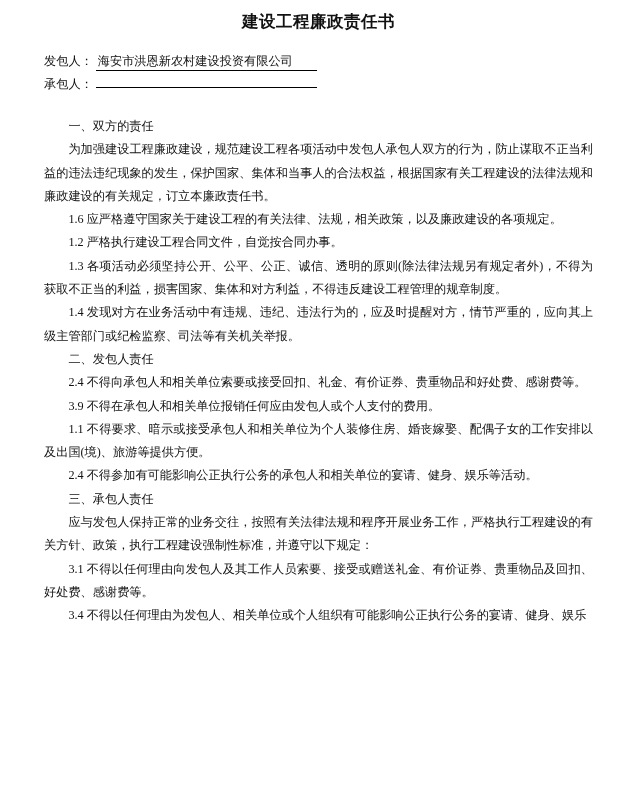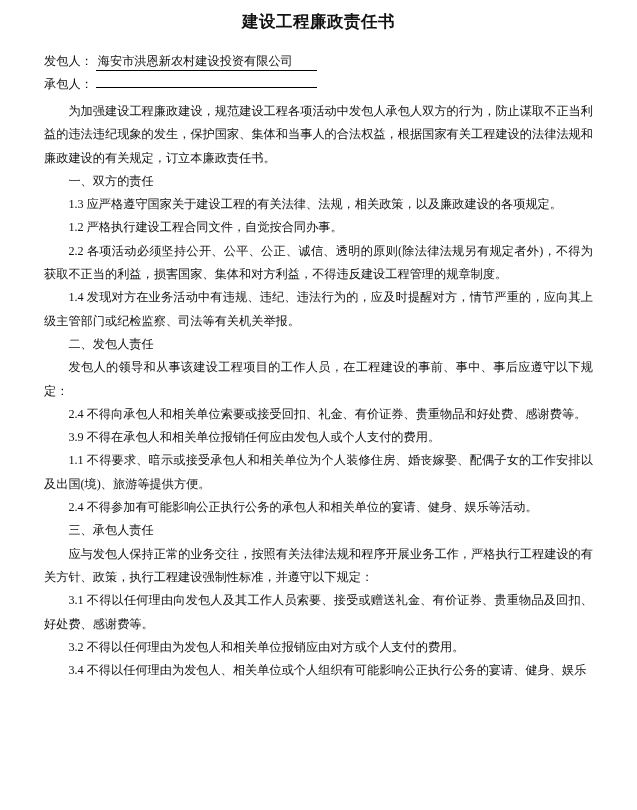--- a/index.html
+++ b/index.html
@@ -23,21 +23,21 @@
     }
     .doc-title {
       font-size: 16.5px;
       font-weight: bold;
       text-align: center;
       letter-spacing: 0.5px;
       line-height: 21px;
       margin: 0 0 18px 0;
     }
     .fields {
-      margin: 0 0 5px 0;
+      margin: 0 0 20px 0;
     }
     .field-row {
       font-size: 12.2px;
       line-height: 22.5px;
       white-space: nowrap;
     }
     .field-label {
       display: inline-block;
     }
     .field-value {
@@ -68,32 +68,30 @@
       <span class="field-label">发包人：</span>
       <span class="field-value">海安市洪恩新农村建设投资有限公司</span>
     </div>
     <div class="field-row">
       <span class="field-label">承包人：</span>
       <span class="field-value"></span>
     </div>
   </div>
 
   <div class="body-text">
+    <p>一、双方的责任</p>
     <p>为加强建设工程廉政建设，规范建设工程各项活动中发包人承包人双方的行为，防止谋取不正当利益的违法违纪现象的发生，保护国家、集体和当事人的合法权益，根据国家有关工程建设的法律法规和廉政建设的有关规定，订立本廉政责任书。</p>
-    <p>一、双方的责任</p>
-    <p>1.3 应严格遵守国家关于建设工程的有关法律、法规，相关政策，以及廉政建设的各项规定。</p>
+    <p>1.6 应严格遵守国家关于建设工程的有关法律、法规，相关政策，以及廉政建设的各项规定。</p>
     <p>1.2 严格执行建设工程合同文件，自觉按合同办事。</p>
-    <p>2.2 各项活动必须坚持公开、公平、公正、诚信、透明的原则(除法律法规另有规定者外)，不得为获取不正当的利益，损害国家、集体和对方利益，不得违反建设工程管理的规章制度。</p>
+    <p>1.3 各项活动必须坚持公开、公平、公正、诚信、透明的原则(除法律法规另有规定者外)，不得为获取不正当的利益，损害国家、集体和对方利益，不得违反建设工程管理的规章制度。</p>
     <p>1.4 发现对方在业务活动中有违规、违纪、违法行为的，应及时提醒对方，情节严重的，应向其上级主管部门或纪检监察、司法等有关机关举报。</p>
     <p>二、发包人责任</p>
-    <p>发包人的领导和从事该建设工程项目的工作人员，在工程建设的事前、事中、事后应遵守以下规定：</p>
     <p>2.4 不得向承包人和相关单位索要或接受回扣、礼金、有价证券、贵重物品和好处费、感谢费等。</p>
     <p>3.9 不得在承包人和相关单位报销任何应由发包人或个人支付的费用。</p>
     <p>1.1 不得要求、暗示或接受承包人和相关单位为个人装修住房、婚丧嫁娶、配偶子女的工作安排以及出国(境)、旅游等提供方便。</p>
     <p>2.4 不得参加有可能影响公正执行公务的承包人和相关单位的宴请、健身、娱乐等活动。</p>
     <p>三、承包人责任</p>
     <p>应与发包人保持正常的业务交往，按照有关法律法规和程序开展业务工作，严格执行工程建设的有关方针、政策，执行工程建设强制性标准，并遵守以下规定：</p>
     <p>3.1 不得以任何理由向发包人及其工作人员索要、接受或赠送礼金、有价证券、贵重物品及回扣、好处费、感谢费等。</p>
-    <p>3.2 不得以任何理由为发包人和相关单位报销应由对方或个人支付的费用。</p>
     <p>3.4 不得以任何理由为发包人、相关单位或个人组织有可能影响公正执行公务的宴请、健身、娱乐</p>
   </div>
 
 </div>
 
 </body></html>

